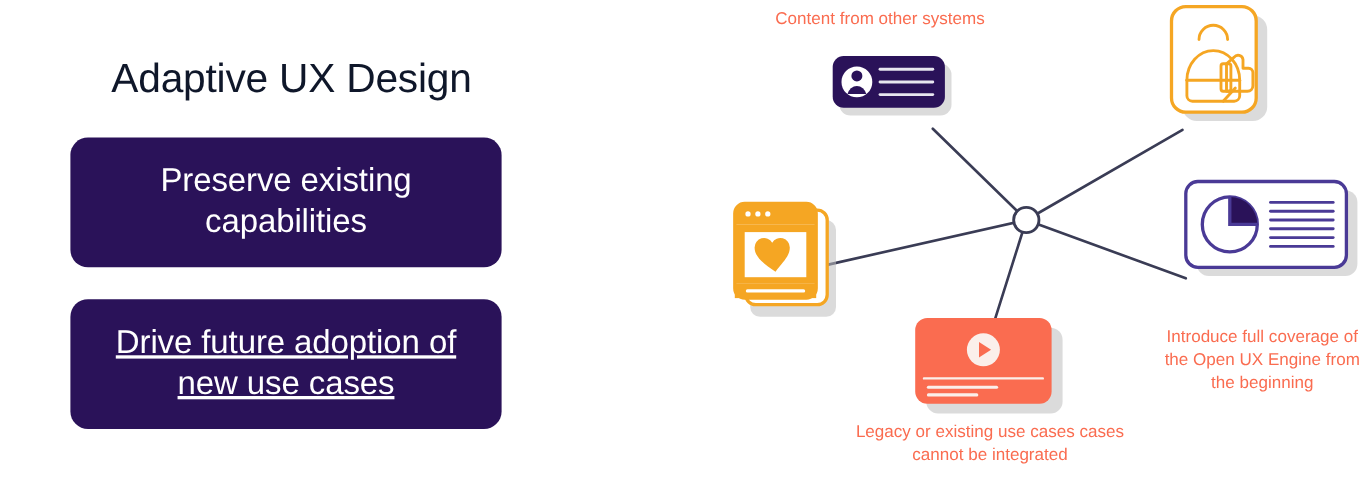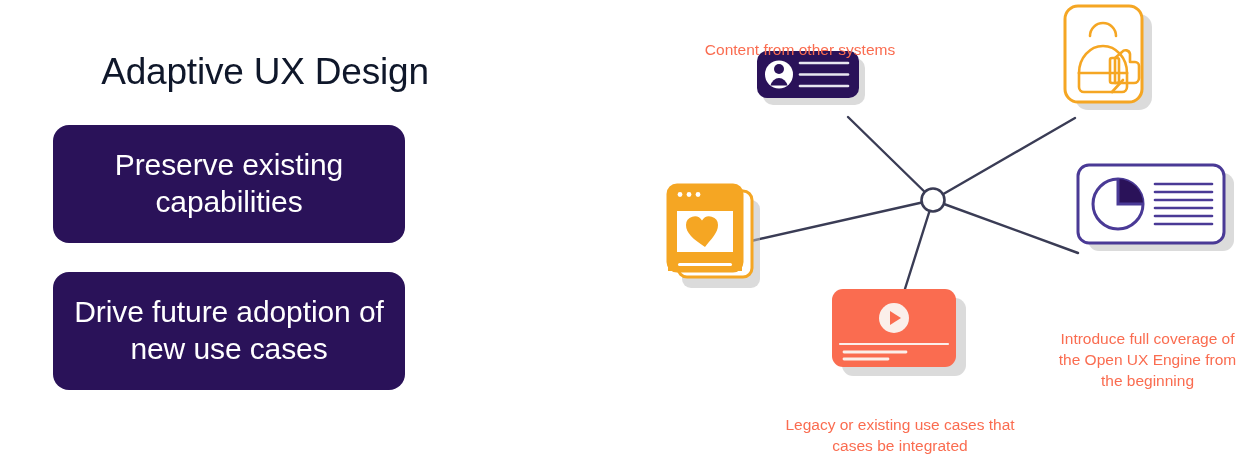--- a/index.html
+++ b/index.html
@@ -40,38 +40,38 @@
     font-size: 37px;
     font-weight: 400;
     letter-spacing: -0.2px;
     color: #0f172a;
     line-height: 1.1;
     white-space: nowrap;
   }
 
   .pill {
     position: absolute;
-    left: 53px;
-    width: 352px;
+    left: 64px;
+    width: 392px;
     border-radius: 16px;
     background: #2A1259;
     color: #ffffff;
     display: flex;
     align-items: center;
     justify-content: center;
     text-align: center;
     font-size: 30px;
     font-weight: 400;
     line-height: 1.22;
     letter-spacing: -0.1px;
     padding: 4px 16px;
     box-sizing: border-box;
   }
   .pill-1 { top: 125px; height: 118px; }
-  .pill-2 { top: 272px; height: 118px; }
+  .pill-2 { top: 272px; height: 118px; text-decoration: underline; }
 
   
   .diagram {
     position: absolute;
     left: 620px;
     top: 0;
     width: 620px;
     height: 455px;
   }
   .diagram svg {
@@ -83,21 +83,20 @@
     overflow: visible;
   }
 
   .node-label {
     position: absolute;
     color: #FA6C50;
     font-size: 15.5px;
     line-height: 1.35;
     text-align: center;
     font-weight: 400;
-    margin-top: 32px;
   }
   .label-content  { left: 60px;  top: 8px;   width: 240px; }
   .label-legacy   { left: 155px; top: 383px; width: 250px; }
   .label-introduce{ left: 430px; top: 297px; width: 195px; }
 </style>
 </head>
 <body>
 
 <div class="slide">
 
@@ -208,17 +207,17 @@
           <line x1="535" y1="200" x2="592" y2="200"></line>
           <line x1="535" y1="208" x2="592" y2="208"></line>
           <line x1="535" y1="216" x2="592" y2="216"></line>
           <line x1="535" y1="224" x2="592" y2="224"></line>
         </g>
       </g>
     </svg>
 
     <div class="node-label label-content">Content from other systems</div>
 
-    <div class="node-label label-legacy">Legacy or existing use cases that cases be integrated</div>
+    <div class="node-label label-legacy">Legacy or existing use cases cases cannot be integrated</div>
 
     <div class="node-label label-introduce">Introduce full coverage of the Open UX Engine from the beginning</div>
   </div>
 </div>
 
 </body></html>

